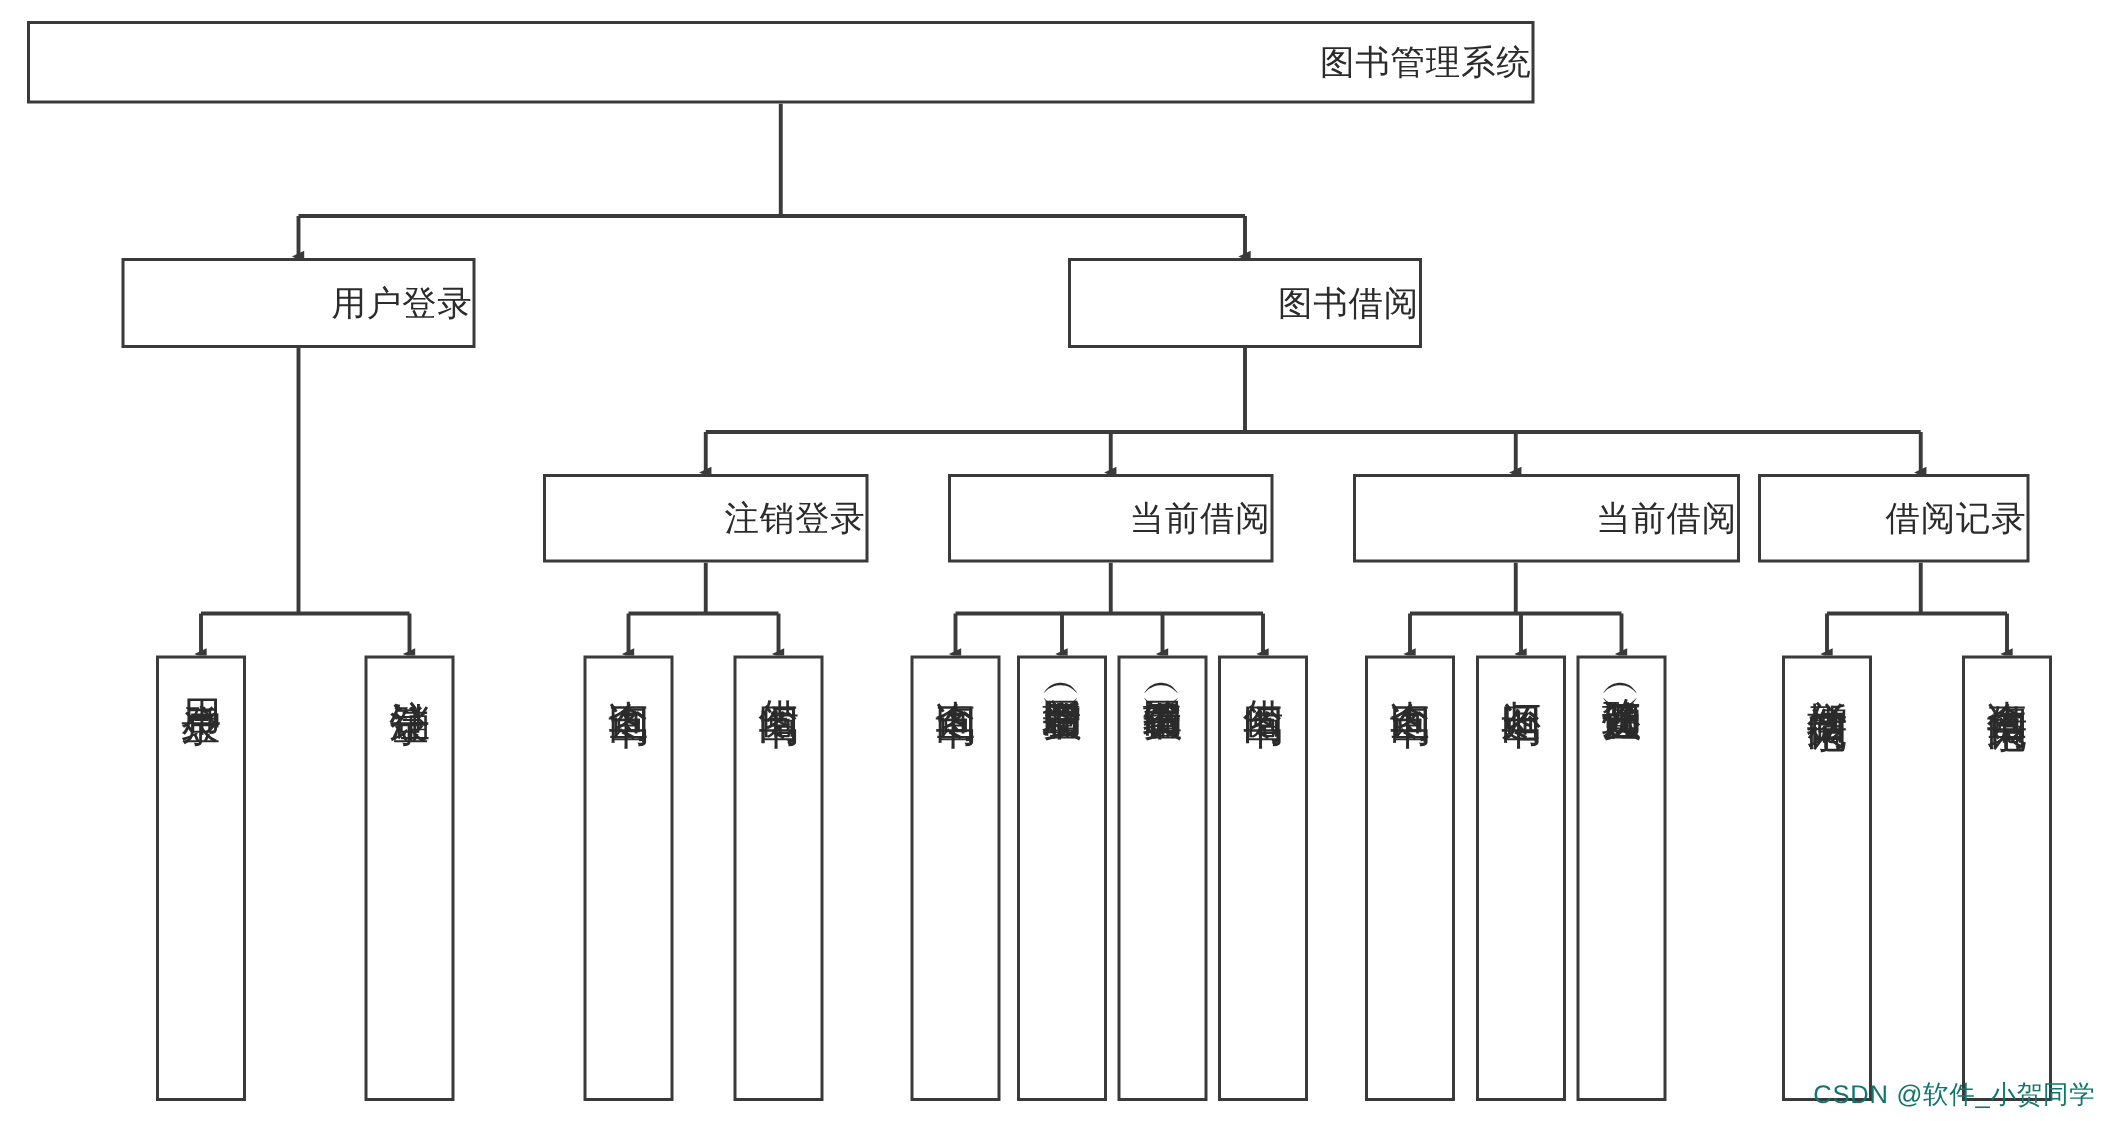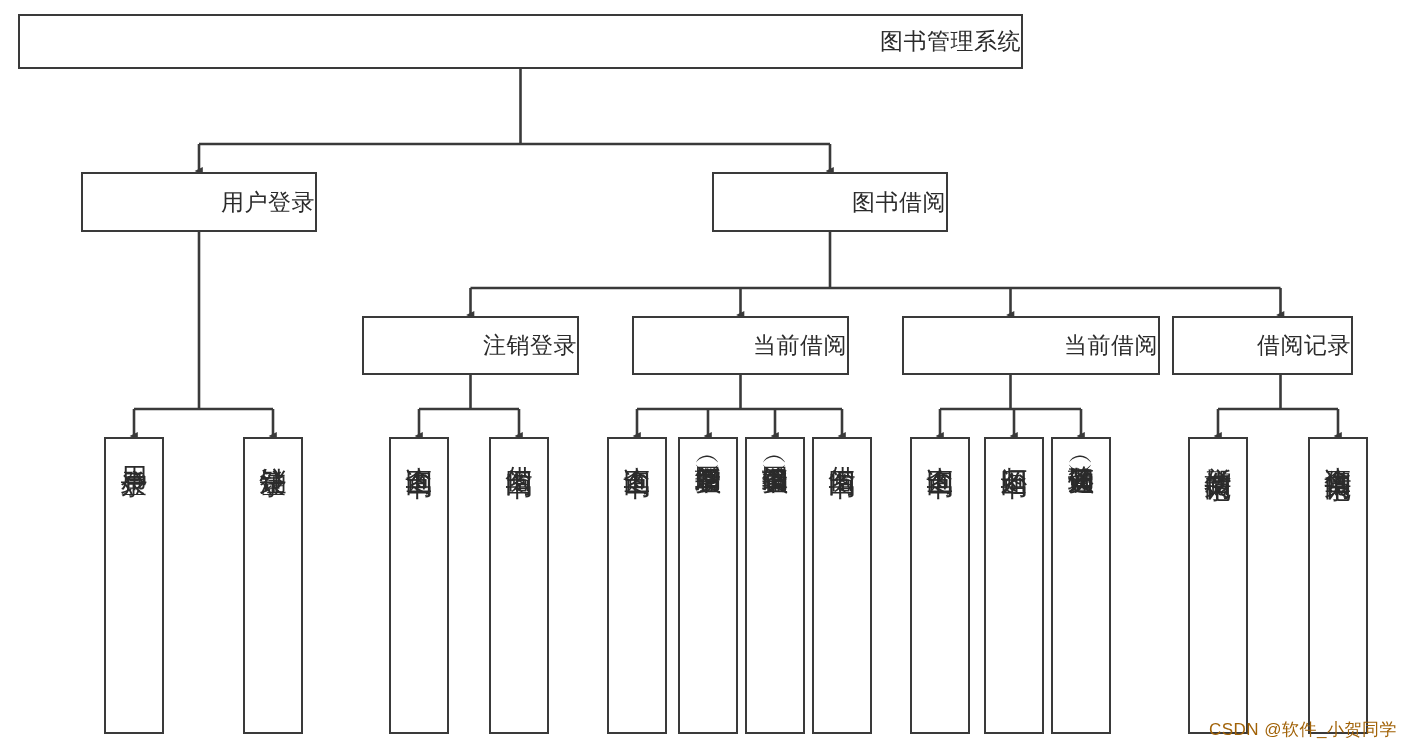--- a/index.html
+++ b/index.html
@@ -60,21 +60,21 @@
   }
   .node.vert.tight .label {
     font-size: 26px;
     letter-spacing: 0.5px;
   }
   .watermark {
     position: absolute;
     right: 8px;
     bottom: 6px;
     font-size: 17px;
-    color: #a16207;
+    color: #0f766e;
     letter-spacing: 0.5px;
     white-space: nowrap;
   }
 </style>
 </head>
 <body>
 
 <div id="diagram-root">
   <svg class="wires" viewBox="0 0 1405 747">
     <defs>

